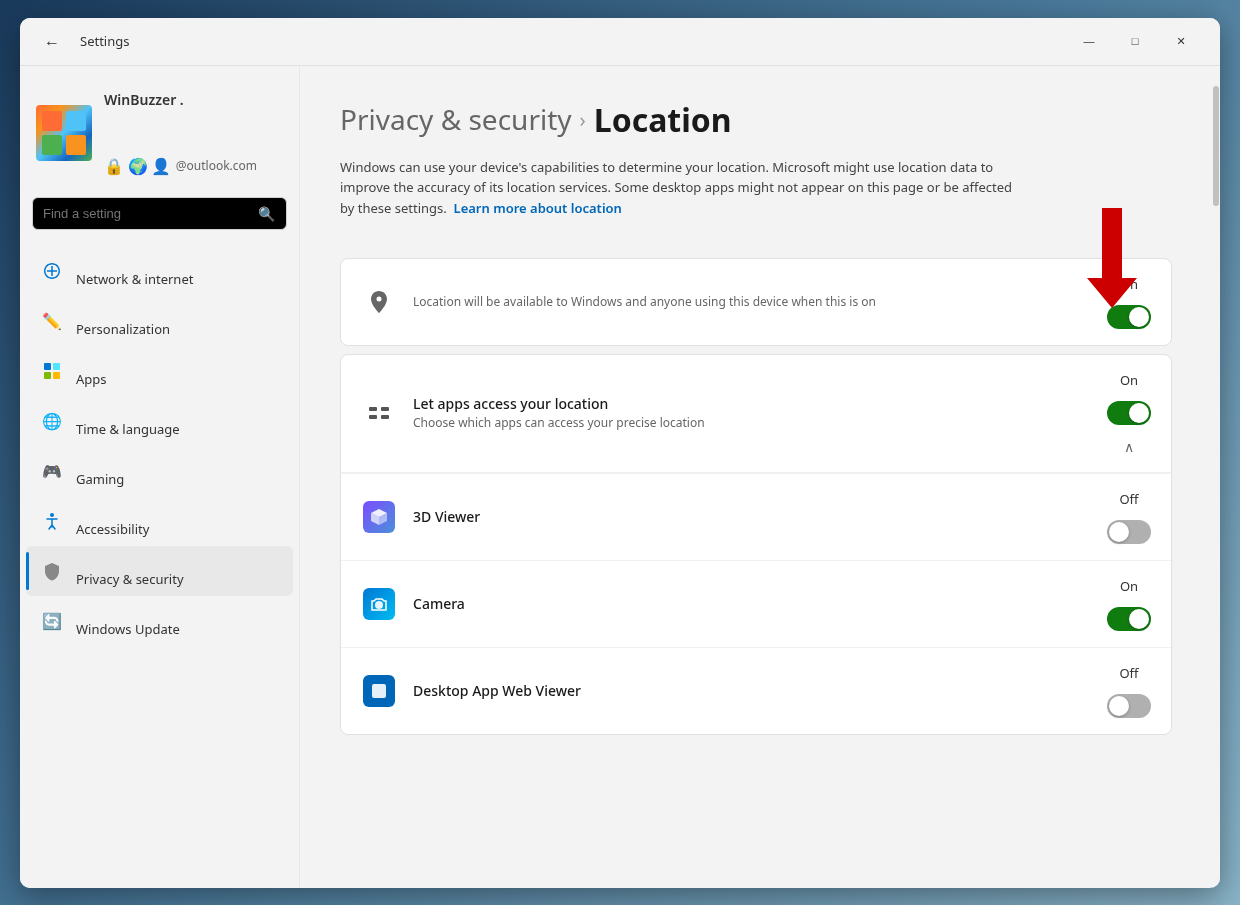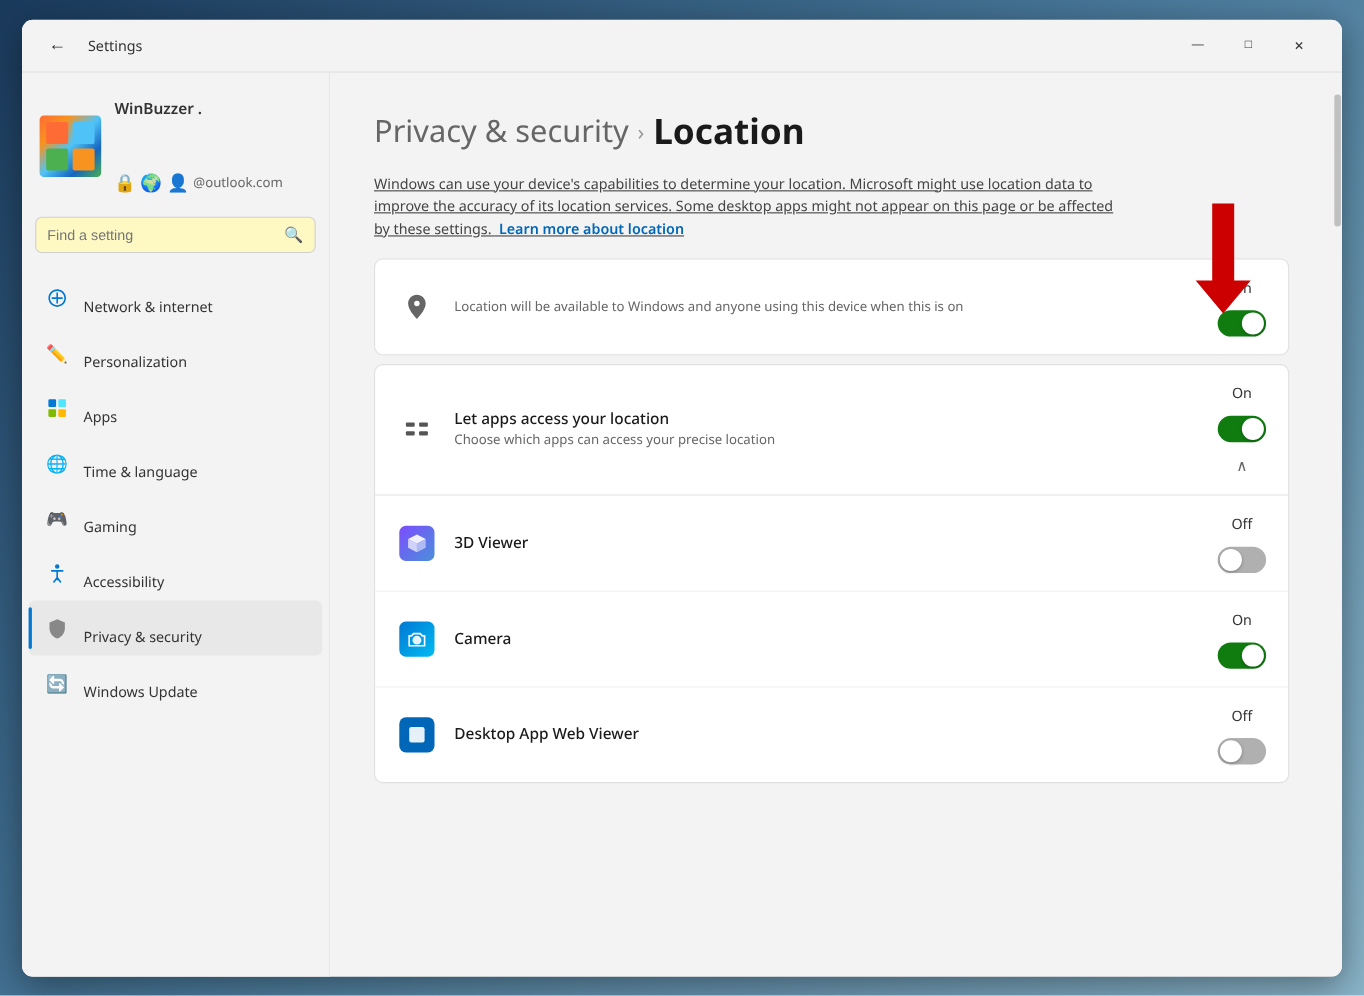--- a/index.html
+++ b/index.html
@@ -101,21 +101,21 @@
       font-size: 28px;
     }
     .user-info { display: flex; flex-direction: column; gap: 44px; }
     .user-name { font-size: 14px; font-weight: 600; color: #333; }
     .user-badges { display: flex; align-items: center; gap: 4px; margin-top: 2px; }
     .user-email { font-size: 12px; color: #666; }
     .search-box {
       margin: 0 12px 16px 12px;
       display: flex;
       align-items: center;
-      background: #fef9c3;
+      background: #000000;
       border: 1px solid #d0d0d0;
       border-radius: 6px;
       padding: 6px 10px;
       gap: 8px;
     }
     .search-input {
       border: none;
       outline: none;
       font-size: 13px;
       color: #666;
@@ -175,23 +175,22 @@
     .breadcrumb-sep { font-size: 20px; color: #999; }
     .breadcrumb-current {
       font-size: 32px;
       font-weight: 700;
       color: #1a1a1a;
     }
     .description {
       font-size: 13px;
       color: #444;
       line-height: 1.6;
-      margin-bottom: 16px;
+      margin-bottom: 39px;
       max-width: 680px;
-      text-decoration: underline;
     }
     .description a { color: #0067b8; text-decoration: none; font-weight: 600; }
     .settings-card {
       background: white;
       border-radius: 8px;
       margin-bottom: 4px;
       overflow: hidden;
       border: 1px solid #e0e0e0;
     }
     .setting-row {

